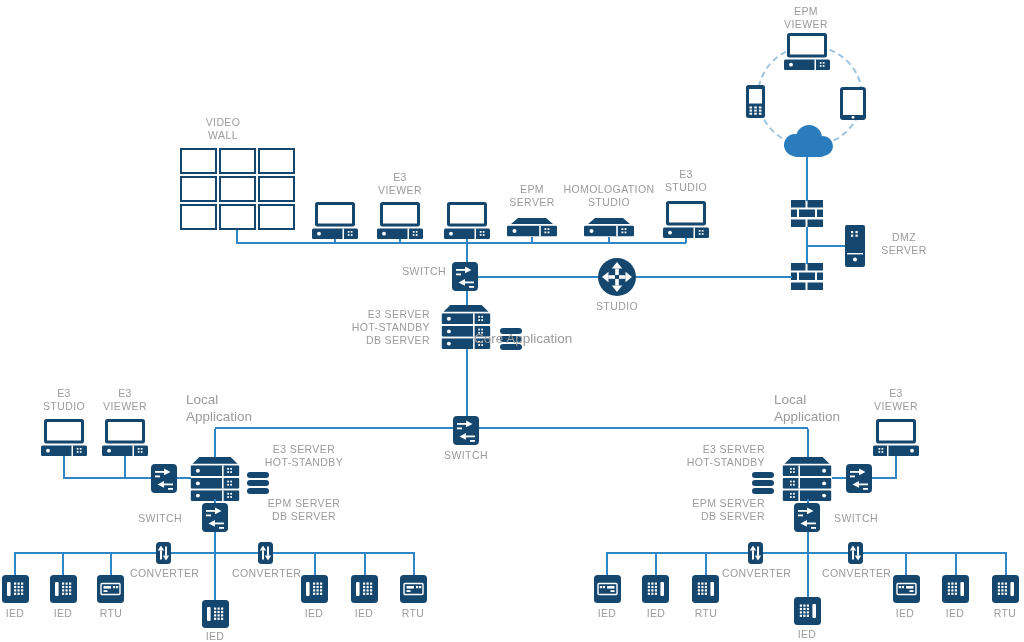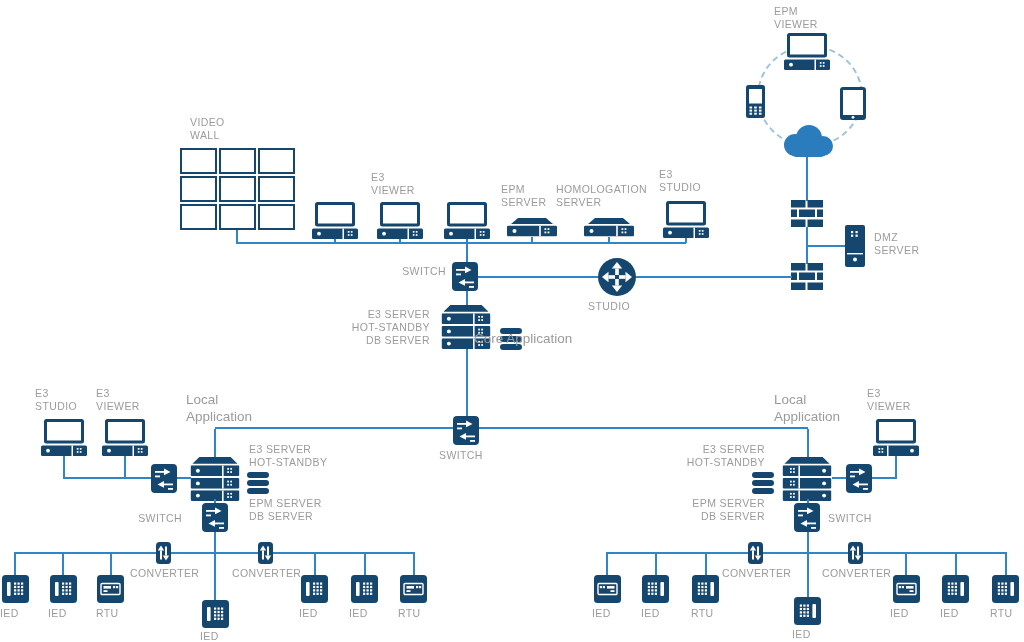--- a/index.html
+++ b/index.html
@@ -11,22 +11,22 @@
   }
   html,body{margin:0;padding:0;background:#fff;}
   #canvas{position:relative;width:1024px;height:642px;background:#fff;overflow:hidden;
     font-family:"Liberation Sans",sans-serif;}
   .ln{position:absolute;background:var(--line-blue);}
   .ic{position:absolute;color:var(--device-navy);}
   .ic svg{display:block;width:100%;height:100%;}
   .flip{transform:scaleX(-1);}
   .cloudc{color:var(--cloud-blue);}
   .lbl{position:absolute;color:var(--label-gray);font-size:10.5px;line-height:1.22;
-    letter-spacing:.4px;text-align:left;}
-  .lbl.al{text-align:left;} .lbl.ar{text-align:right;}
+    letter-spacing:.4px;text-align:center;}
+  .lbl.al{text-align:center;} .lbl.ar{text-align:right;}
   .lbl span{display:block;}
   .cap{position:absolute;color:var(--label-gray);font-size:13.5px;line-height:1.25;}
   .nowrap{white-space:nowrap;}
   .ring{position:absolute;border:2px dashed var(--ring-blue);border-radius:50%;}
   .vwall{position:absolute;display:grid;grid-template-columns:repeat(3,1fr);
     grid-template-rows:repeat(3,1fr);gap:2px;}
   .vcell{border:2.5px solid var(--device-navy);background:#fff;}
 </style>
 </head>
 <body>
@@ -263,21 +263,21 @@
   <div class="ln" style="left:334px;top:239px;width:2px;height:4px"></div>
   <div class="ln" style="left:399px;top:239px;width:2px;height:4px"></div>
   <div class="ln" style="left:466px;top:239px;width:2px;height:23px"></div>
   <div class="lbl" style="left:501px;top:183px;width:62px">EPM SERVER</div>
   <div class="ic" style="left:507px;top:218px;width:50px;height:19px">
       <svg>
         <use href="#s-rack"></use>
       </svg>
     </div>
   <div class="ln" style="left:531px;top:237px;width:2px;height:6px"></div>
-  <div class="lbl" style="left:556px;top:183px;width:106px">HOMOLOGATION SERVER</div>
+  <div class="lbl" style="left:556px;top:183px;width:106px">HOMOLOGATION STUDIO</div>
   <div class="ic" style="left:584px;top:218px;width:50px;height:19px">
       <svg>
         <use href="#s-rack"></use>
       </svg>
     </div>
   <div class="ln" style="left:608px;top:237px;width:2px;height:6px"></div>
   <div class="lbl" style="left:659px;top:168px;width:54px">E3 STUDIO</div>
   <div class="ic" style="left:663px;top:201px;width:46px;height:37px">
       <svg>
         <use href="#s-ws"></use>

